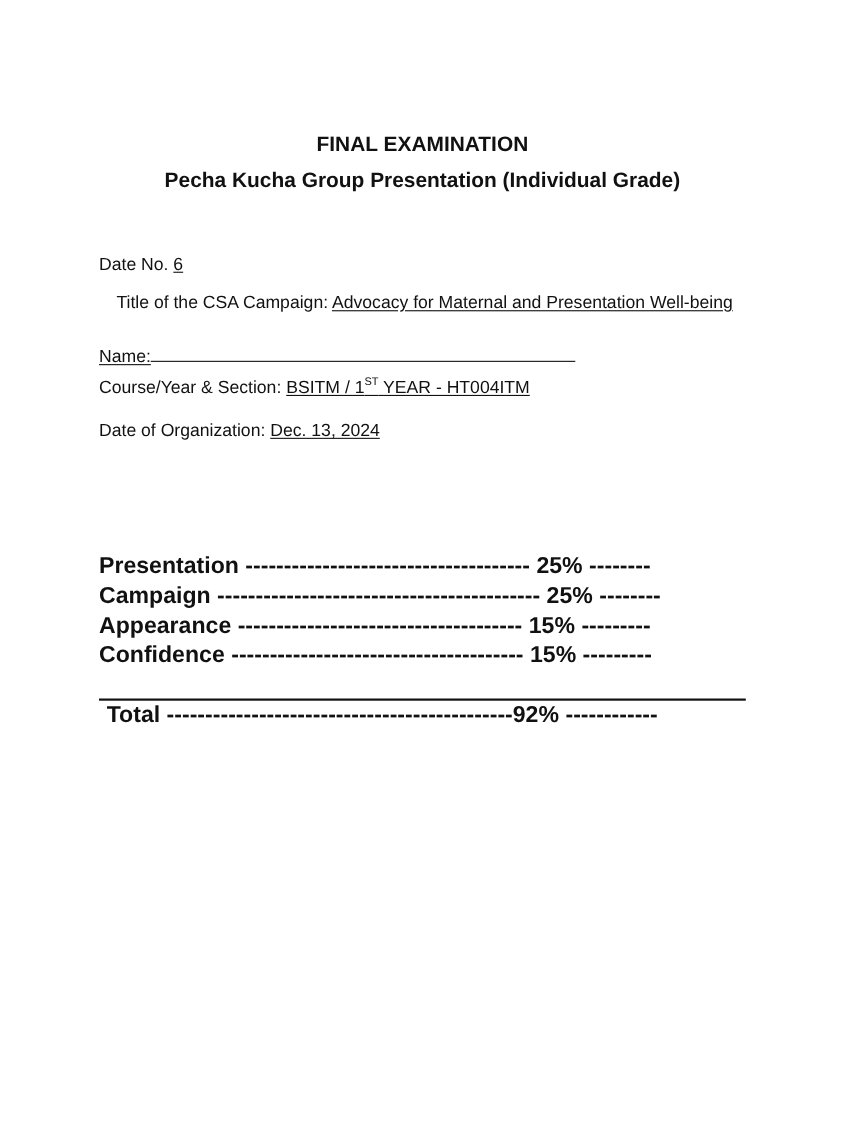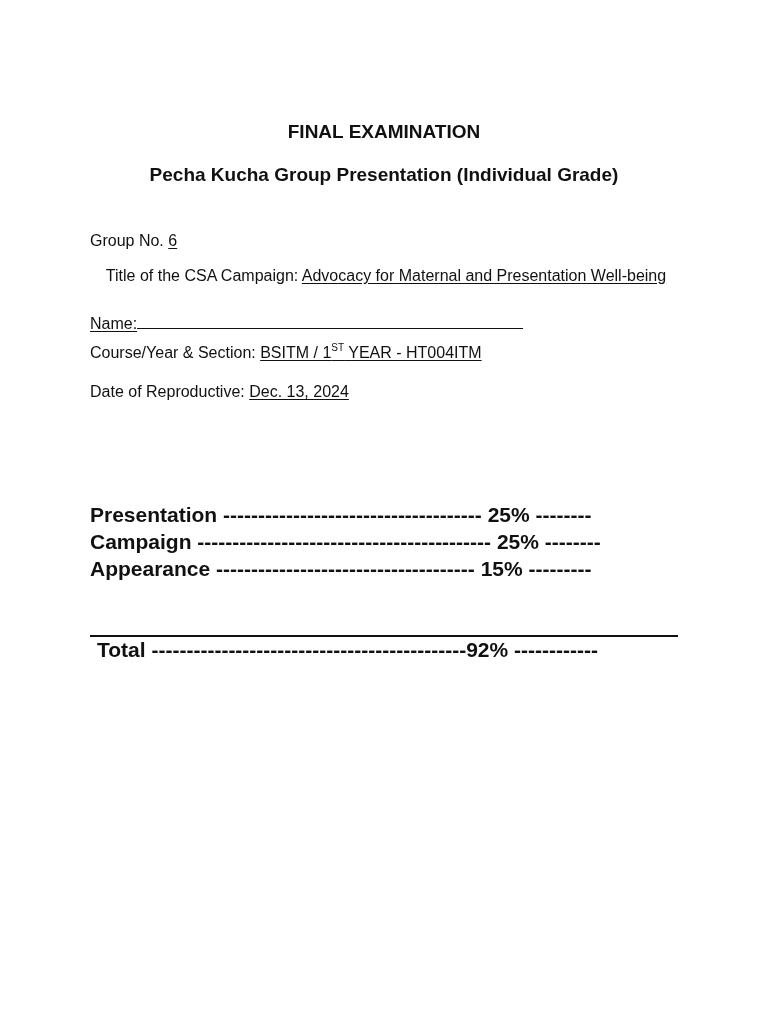--- a/index.html
+++ b/index.html
@@ -1,61 +1,61 @@
 <!DOCTYPE html>
 <html><head>
 <meta charset="utf-8">
 <style>
   html, body { margin: 0; padding: 0; background: #ffffff; }
   body { width: 768px; height: 1024px; position: relative; overflow: hidden;
          font-family: "Liberation Sans", sans-serif; color: #111111; }
   .page { position: absolute; left: 0; top: 0; width: 636px; height: 1024px; margin-top: 28px; }
   .title { position: absolute; left: 0; width: 768px; text-align: center; font-weight: bold; }
   .t1 { top: 93px; font-size: 19px; }
-  .t2 { top: 136px; font-size: 19px; }
+  .t2 { top: 126px; font-size: 19px; }
   .line { position: absolute; left: 90px; font-size: 16px; white-space: nowrap; }
   .u { text-decoration: underline; text-underline-offset: 2px; }
   .campaign { position: absolute; left: 90px; width: 592px; top: 236px; font-size: 16px;
               text-align: center; line-height: 24px; }
   .name-blank { display: inline-block; width: 386px; border-bottom: 1px solid #111; height: 14px; vertical-align: baseline; }
   sup { font-size: 10px; vertical-align: 7px; line-height: 0; }
   .rubric { position: absolute; left: 90px; font-size: 21px; font-weight: bold; white-space: nowrap; line-height: 27px; }
   .rubric-row { display: block; height: 27px; }
   .total-rule { position: absolute; left: 90px; top: 607px; width: 588px; height: 0; border-top: 2px solid #111; }
   .total { position: absolute; left: 97px; top: 610px; font-size: 21px; font-weight: bold; white-space: nowrap; }
 </style>
 </head>
 <body>
 
 <div class="page">
 
   <div class="title t1">FINAL EXAMINATION</div>
   <div class="title t2">Pecha Kucha Group Presentation (Individual Grade)</div>
 
   <div class="line" style="top:204px">
-    <span>Group No.</span>
+    <span>Date No.</span>
     <span class="u">6</span>
   </div>
 
   <div class="campaign">
     <span>Title of the CSA Campaign:</span>
     <span class="u">Advocacy for Maternal and Presentation Well-being</span>
   </div>
 
   <div class="line" style="top:286px">
     <span class="u">Name:</span><span class="name-blank"></span>
   </div>
 
   <div class="line" style="top:316px">
     <span>Course/Year &amp; Section:</span>
     <span class="u"><span>BSITM / 1</span><sup>ST</sup><span> YEAR - HT004ITM</span></span>
   </div>
 
   <div class="line" style="top:355px">
-    <span>Date of Reproductive:</span>
+    <span>Date of Organization:</span>
     <span class="u">Dec. 13, 2024</span>
   </div>
 
   <div class="rubric" style="top:473px">
     <span class="rubric-row">
       <span>Presentation</span>
       <span>-------------------------------------</span>
       <span>25%</span>
       <span>--------</span>
     </span>
@@ -64,20 +64,26 @@
       <span>------------------------------------------</span>
       <span>25%</span>
       <span>--------</span>
     </span>
     <span class="rubric-row">
       <span>Appearance</span>
       <span>-------------------------------------</span>
       <span>15%</span>
       <span>---------</span>
     </span>
+    <span class="rubric-row">
+      <span>Confidence</span>
+      <span>--------------------------------------</span>
+      <span>15%</span>
+      <span>---------</span>
+    </span>
   </div>
 
   <div class="total-rule"></div>
 
   <div class="total">
     <span>Total</span>
     <span>---------------------------------------------</span><span>92%</span>
     <span>------------</span>
   </div>
 

